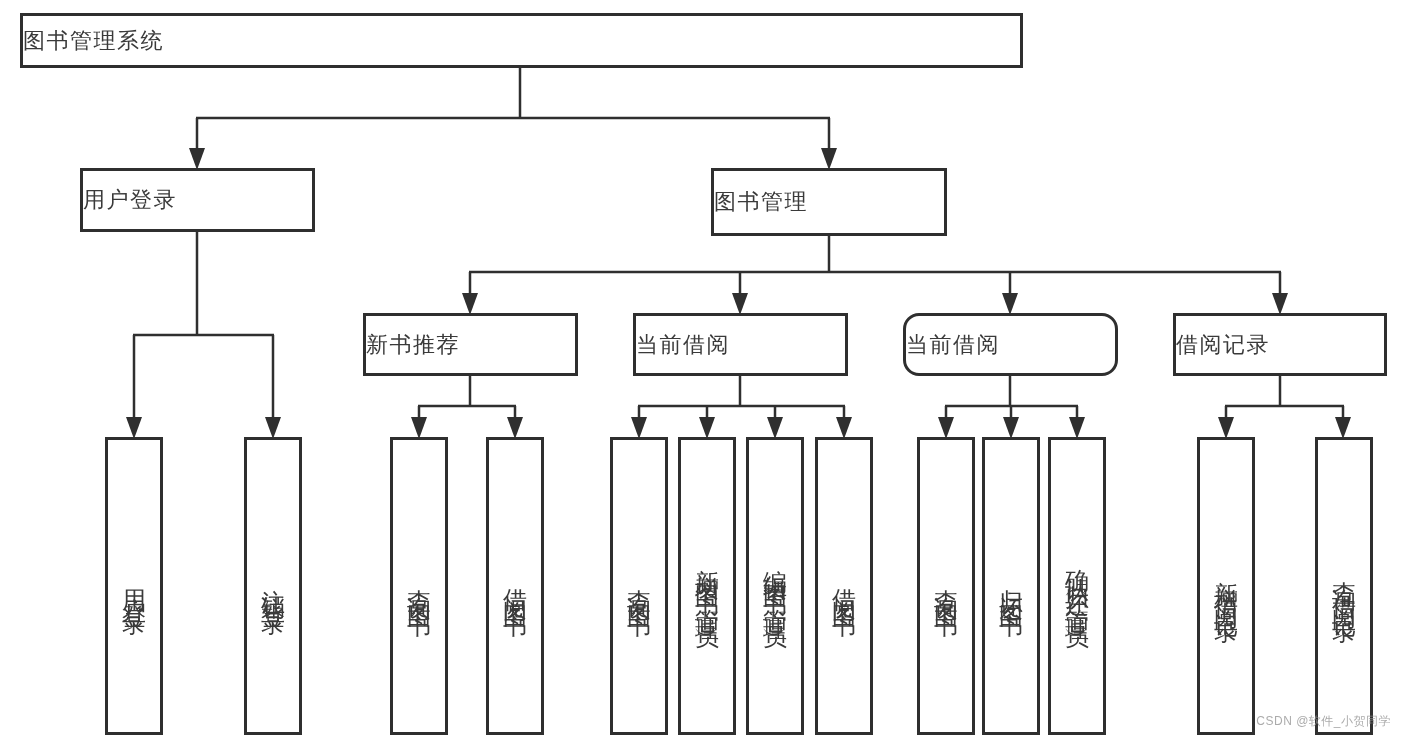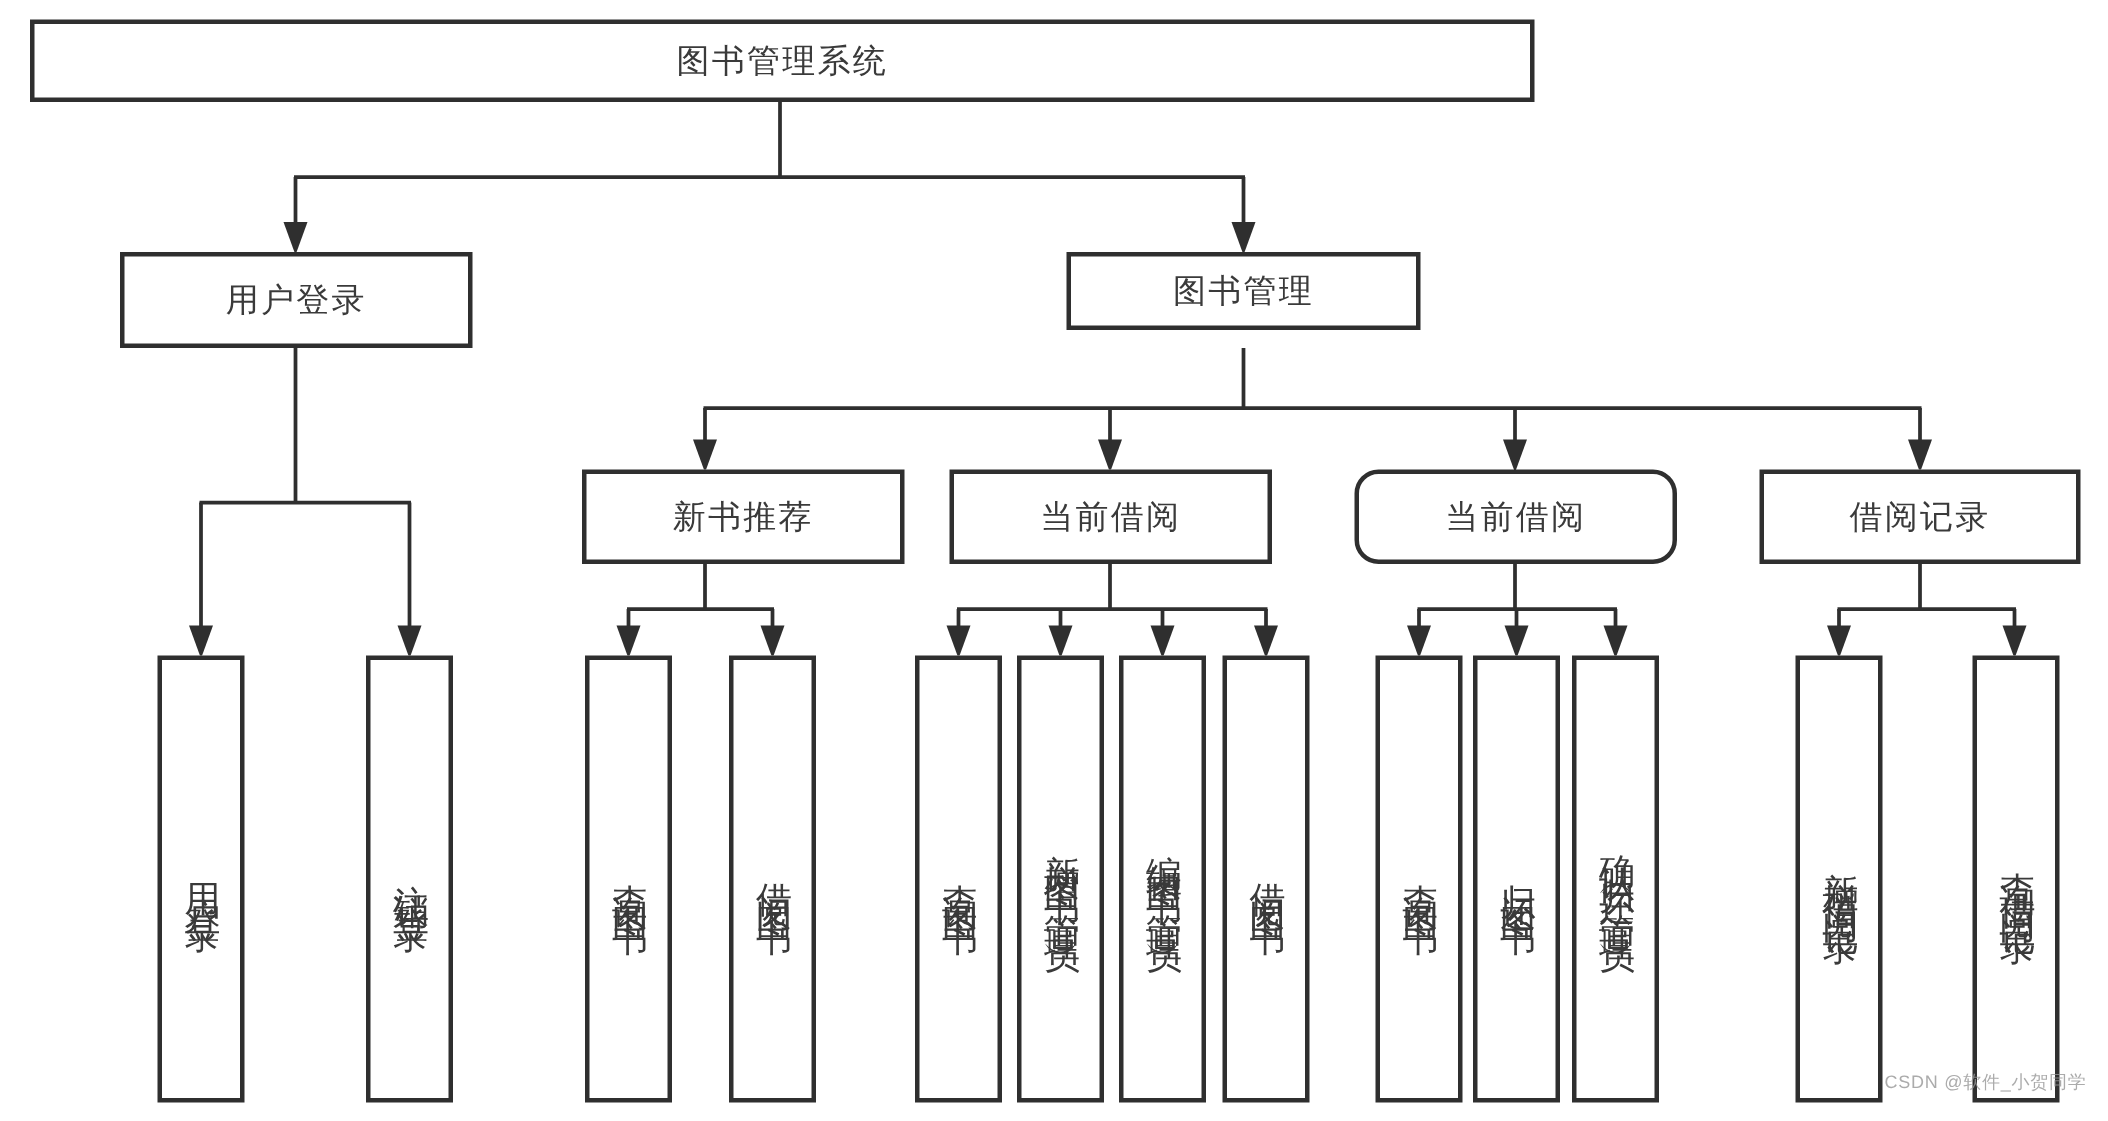--- a/index.html
+++ b/index.html
@@ -5,21 +5,21 @@
   html,body{margin:0;padding:0;background:#ffffff;}
   body{
     width:1405px;height:747px;position:relative;overflow:hidden;
     font-family:"Liberation Sans","DejaVu Sans",sans-serif;
   }
   .canvas{position:absolute;left:0;top:0;width:1405px;height:747px;}
   #connectors{position:absolute;left:0;top:0;z-index:1;}
   .hbox{
     position:absolute;z-index:2;box-sizing:border-box;
     border:3px solid #2f2f2f;background:#ffffff;
-    display:flex;align-items:center;justify-content:center;
+    display:flex;align-items:center;
     font-size:22px;letter-spacing:1.5px;color:#3a3a3a;
   }
   .vbox{
     position:absolute;z-index:2;box-sizing:border-box;
     border:3px solid #2f2f2f;background:#ffffff;
     display:flex;align-items:center;justify-content:center;
     top:437px;width:58px;height:298px;color:#3a3a3a;
   }
   .vbox .vtext{
     writing-mode:vertical-rl;text-orientation:mixed;
@@ -92,25 +92,25 @@
       <polygon points="1335,417 1351,417 1343,439" fill="#2f2f2f"></polygon>
     </svg>
 
   <div class="hbox" style="left:20px;top:13px;width:1003px;height:55px;">
     <span>图书管理系统</span>
   </div>
 
   <div class="hbox" style="left:80px;top:168px;width:235px;height:64px;">
     <span>用户登录</span>
   </div>
-  <div class="hbox" style="left:711px;top:168px;width:236px;height:52px;">
+  <div class="hbox" style="left:711px;top:168px;width:236px;height:68px;">
     <span>图书管理</span>
   </div>
 
-  <div class="hbox" style="left:363px;top:313px;width:215px;height:63px;margin-left:25px;">
+  <div class="hbox" style="left:363px;top:313px;width:215px;height:63px;">
     <span>新书推荐</span>
   </div>
   <div class="hbox" style="left:633px;top:313px;width:215px;height:63px;">
     <span>当前借阅</span>
   </div>
   <div class="hbox" style="left:903px;top:313px;width:215px;height:63px;border-radius:16px;">
     <span>当前借阅</span>
   </div>
   <div class="hbox" style="left:1173px;top:313px;width:214px;height:63px;">
     <span>借阅记录</span>

